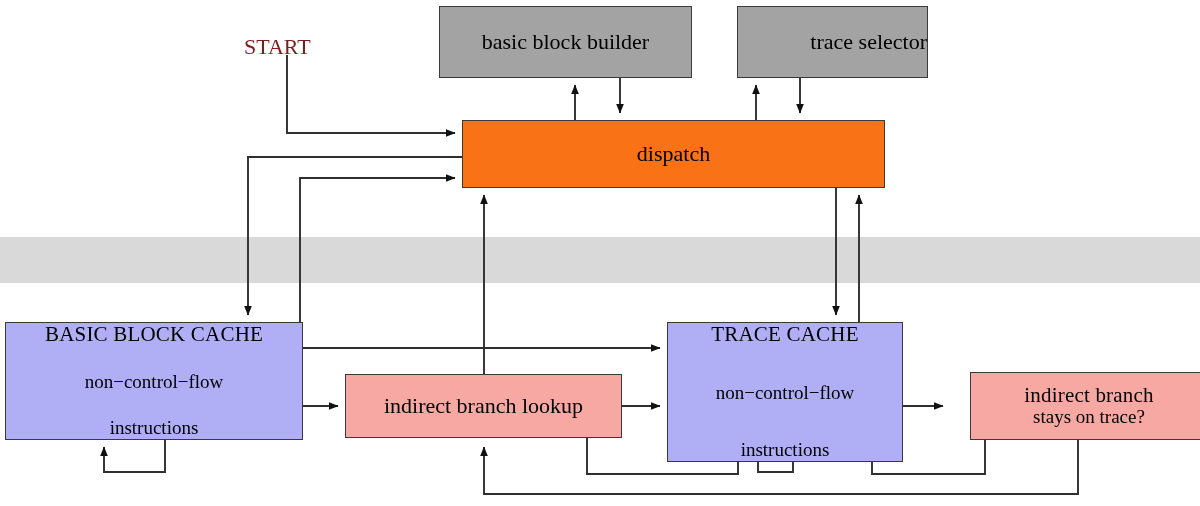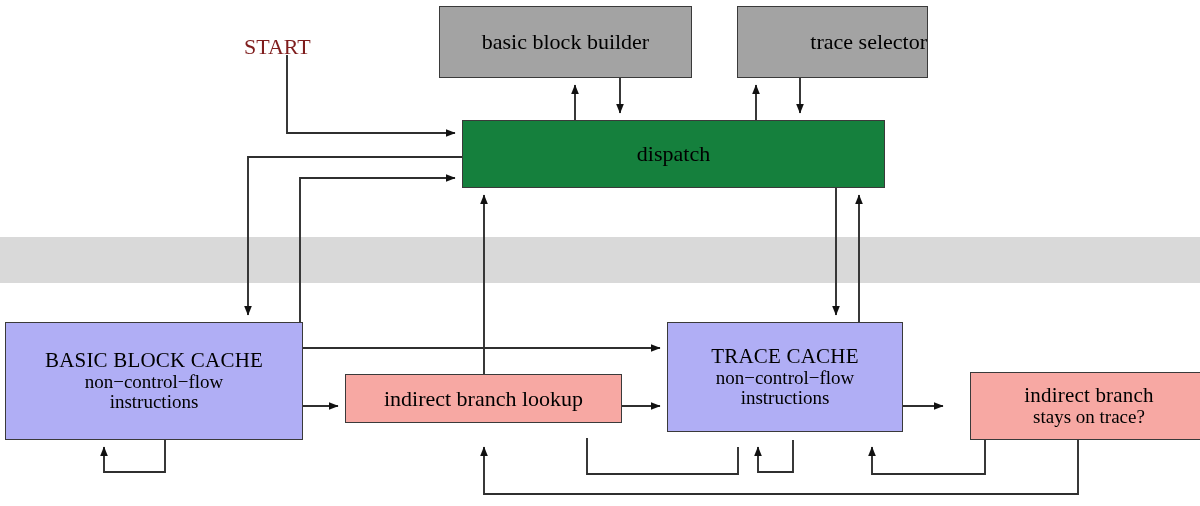--- a/index.html
+++ b/index.html
@@ -7,22 +7,22 @@
   body{font-family:"Liberation Serif","DejaVu Serif",serif;}
   #stage{position:relative;width:1200px;height:506px;background:#ffffff;overflow:hidden;}
   #wires{position:absolute;left:0;top:0;width:1200px;height:506px;}
   .band{position:absolute;background:#d9d9d9;}
   .band-label{position:absolute;display:flex;align-items:center;justify-content:center;
               font-size:21px;color:#000;white-space:nowrap;}
   .node{position:absolute;box-sizing:border-box;border:1.5px solid #3a3a3a;
         display:flex;flex-direction:column;align-items:center;justify-content:center;
         text-align:center;color:#000;line-height:1.08;}
   .green{background:#a3a3a3;}
-  .yellow{background:#15803d;}
-  .blue{background:#b0aef5;}
+  .yellow{background:#f97316;}
+  .blue{background:#b0aef5;justify-content:space-between;}
   .pink{background:#f7a8a3;}
   .t-title{font-size:21px;letter-spacing:0.2px;}
   .t-sub{font-size:19px;}
   .t-main{font-size:22px;}
   .free-label{position:absolute;font-size:22px;color:#7f1d1d;white-space:nowrap;}
 </style>
 </head>
 <body>
 
 <div id="stage">
@@ -66,26 +66,26 @@
         <div class="t-main">trace selector</div>
       </div>
       <div class="node yellow" style="left: 462px; top: 120px; width: 423px; height: 68px;">
         <div class="t-main">dispatch</div>
       </div>
       <div class="node blue" style="left: 5px; top: 322px; width: 298px; height: 118px;">
         <div class="t-title">BASIC BLOCK CACHE</div>
         <div class="t-sub">non−control−flow</div>
         <div class="t-sub">instructions</div>
       </div>
-      <div class="node blue" style="left: 667px; top: 322px; width: 236px; height: 110px;">
+      <div class="node blue" style="left: 667px; top: 322px; width: 236px; height: 140px;">
         <div class="t-title">TRACE CACHE</div>
         <div class="t-sub">non−control−flow</div>
         <div class="t-sub">instructions</div>
       </div>
-      <div class="node pink" style="left: 345px; top: 374px; width: 277px; height: 49px;">
+      <div class="node pink" style="left: 345px; top: 374px; width: 277px; height: 64px;">
         <div class="t-main">indirect branch lookup</div>
       </div>
       <div class="node pink" style="left: 950px; top: 372px; width: 238px; height: 68px; margin-left: 20px;">
         <div class="t-title">indirect branch</div>
         <div class="t-sub">stays on trace?</div>
       </div>
     </div>
   <div id="label-layer">
       <div class="free-label" style="left: 244px; top: 34px;">START</div>
     </div>

